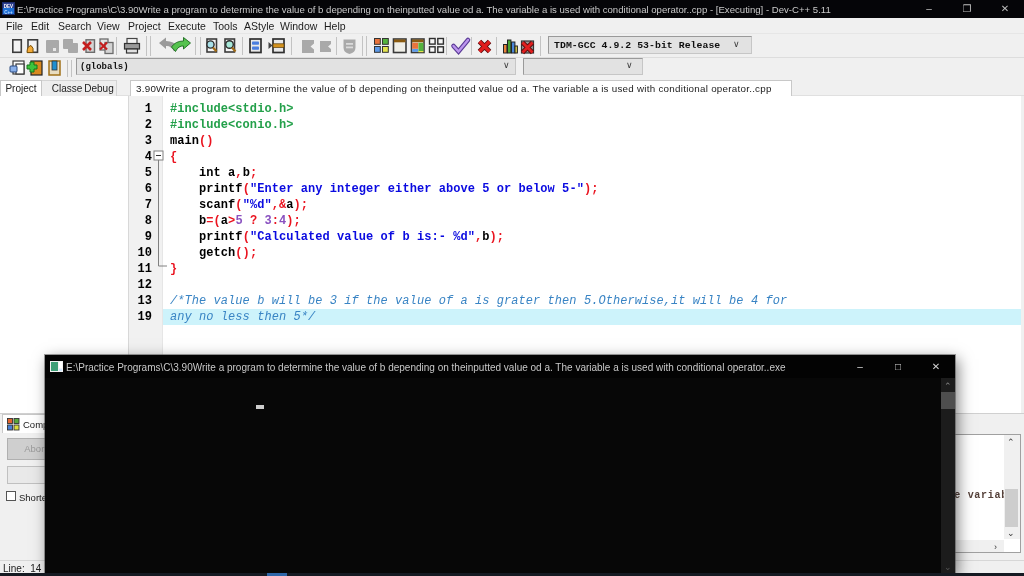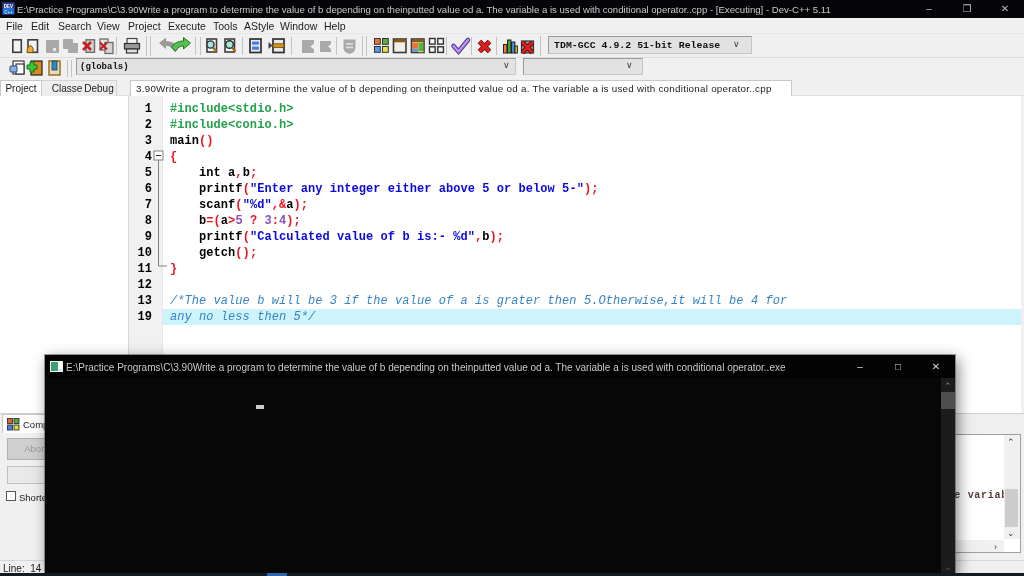--- a/index.html
+++ b/index.html
@@ -191,21 +191,21 @@
   <rect x="13" y="28" width="11" height="13" fill="#fdfdfd" stroke="#3a3a3a" stroke-width="1.2"></rect>
   <rect x="16" y="31" width="8" height="10" fill="#fdfdfd" stroke="#3a3a3a" stroke-width="1.2"></rect>
   <rect x="10" y="33" width="7" height="6" rx="1" fill="#8ab0ea" stroke="#2a4a80" stroke-width="1"></rect>
   <rect x="31" y="28" width="11" height="14" fill="#d8891f" stroke="#222" stroke-width="1.2"></rect>
   <path d="M31 32 h3 v-3 h4 v3 h3 v4 h-3 v3 h-4 v-3 h-3 z" fill="#3cc43c" stroke="#15751a" stroke-width="1" transform="translate(-4,0)"></path>
   <rect x="49" y="28" width="11" height="14" fill="#e8dcc0" stroke="#a07018" stroke-width="1.5"></rect>
   <rect x="52" y="28" width="5" height="9" fill="#1f8fd0" stroke="#333" stroke-width="0.8"></rect>
 </svg>
 
 <div class="abs combo" style="left:548px;top:36px;width:204px;height:18px;"></div>
-<div class="abs combotext" style="left:554px;top:40px;font-size:9.8px;font-weight:bold;letter-spacing:0.06px;">TDM-GCC 4.9.2 51-bit Release</div>
+<div class="abs combotext" style="left:554px;top:40px;font-size:9.8px;font-weight:bold;letter-spacing:0.06px;">TDM-GCC 4.9.2 53-bit Release</div>
 <div class="abs chev" style="left:733px;top:39px;">∨</div>
 
 <div class="abs combo" style="left:76px;top:58px;width:440px;height:17px;"></div>
 <div class="abs combotext" style="left:80px;top:62px;font-size:9px;font-weight:bold;">(globals)</div>
 <div class="abs chev" style="left:503px;top:60px;">∨</div>
 
 <div class="abs combo" style="left:523px;top:58px;width:120px;height:17px;"></div>
 <div class="abs chev" style="left:626px;top:60px;">∨</div>
 
 <div class="abs" id="tabbar"></div>

